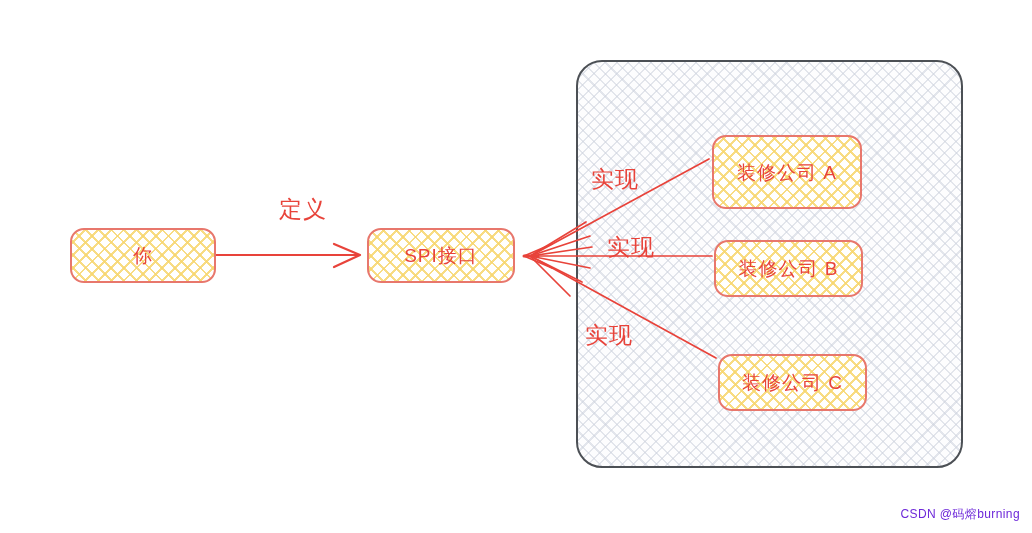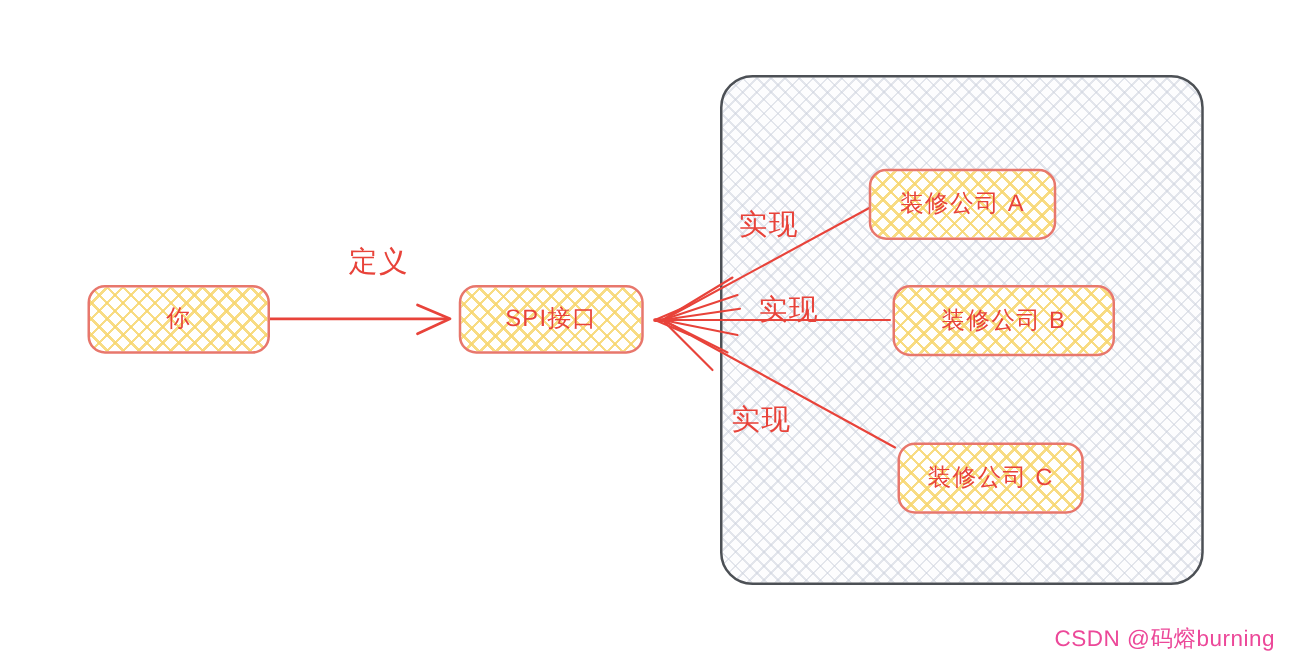--- a/index.html
+++ b/index.html
@@ -43,26 +43,26 @@
   }
   #node-you {
     left: 70px; top: 228px; width: 146px; height: 55px;
     font-size: 19px;
   }
   #node-spi {
     left: 367px; top: 228px; width: 148px; height: 55px;
     font-size: 19px;
   }
   #node-a {
-    left: 695px; top: 135px; width: 150px; height: 57px;
+    left: 712px; top: 135px; width: 150px; height: 74px;
     font-size: 19px;
     text-align: right;
   }
   #node-b {
-    left: 714px; top: 228px; width: 178px; height: 57px;
+    left: 714px; top: 240px; width: 149px; height: 57px;
     font-size: 19px;
   }
   #node-c {
     left: 718px; top: 354px; width: 149px; height: 57px;
     font-size: 19px;
   }
   #impl-container {
     position: absolute;
     left: 576px; top: 60px;
     width: 387px; height: 408px;
@@ -83,22 +83,22 @@
     line-height: 1;
   }
   #label-define { left: 279px; top: 198px; }
   #label-impl-a { left: 591px; top: 168px; }
   #label-impl-b { left: 607px; top: 236px; }
   #label-impl-c { left: 585px; top: 324px; }
   #watermark {
     position: absolute;
     right: 12px;
     bottom: 10px;
-    color: #ec4899;
-    font-size: 18px;
+    color: #6d28d9;
+    font-size: 12px;
     letter-spacing: 0.4px;
     white-space: nowrap;
   }
 </style>
 </head>
 <body>
 
 <div id="impl-container"></div>
 
 <svg id="canvas" viewBox="0 0 1032 533" xmlns="http://www.w3.org/2000/svg">

